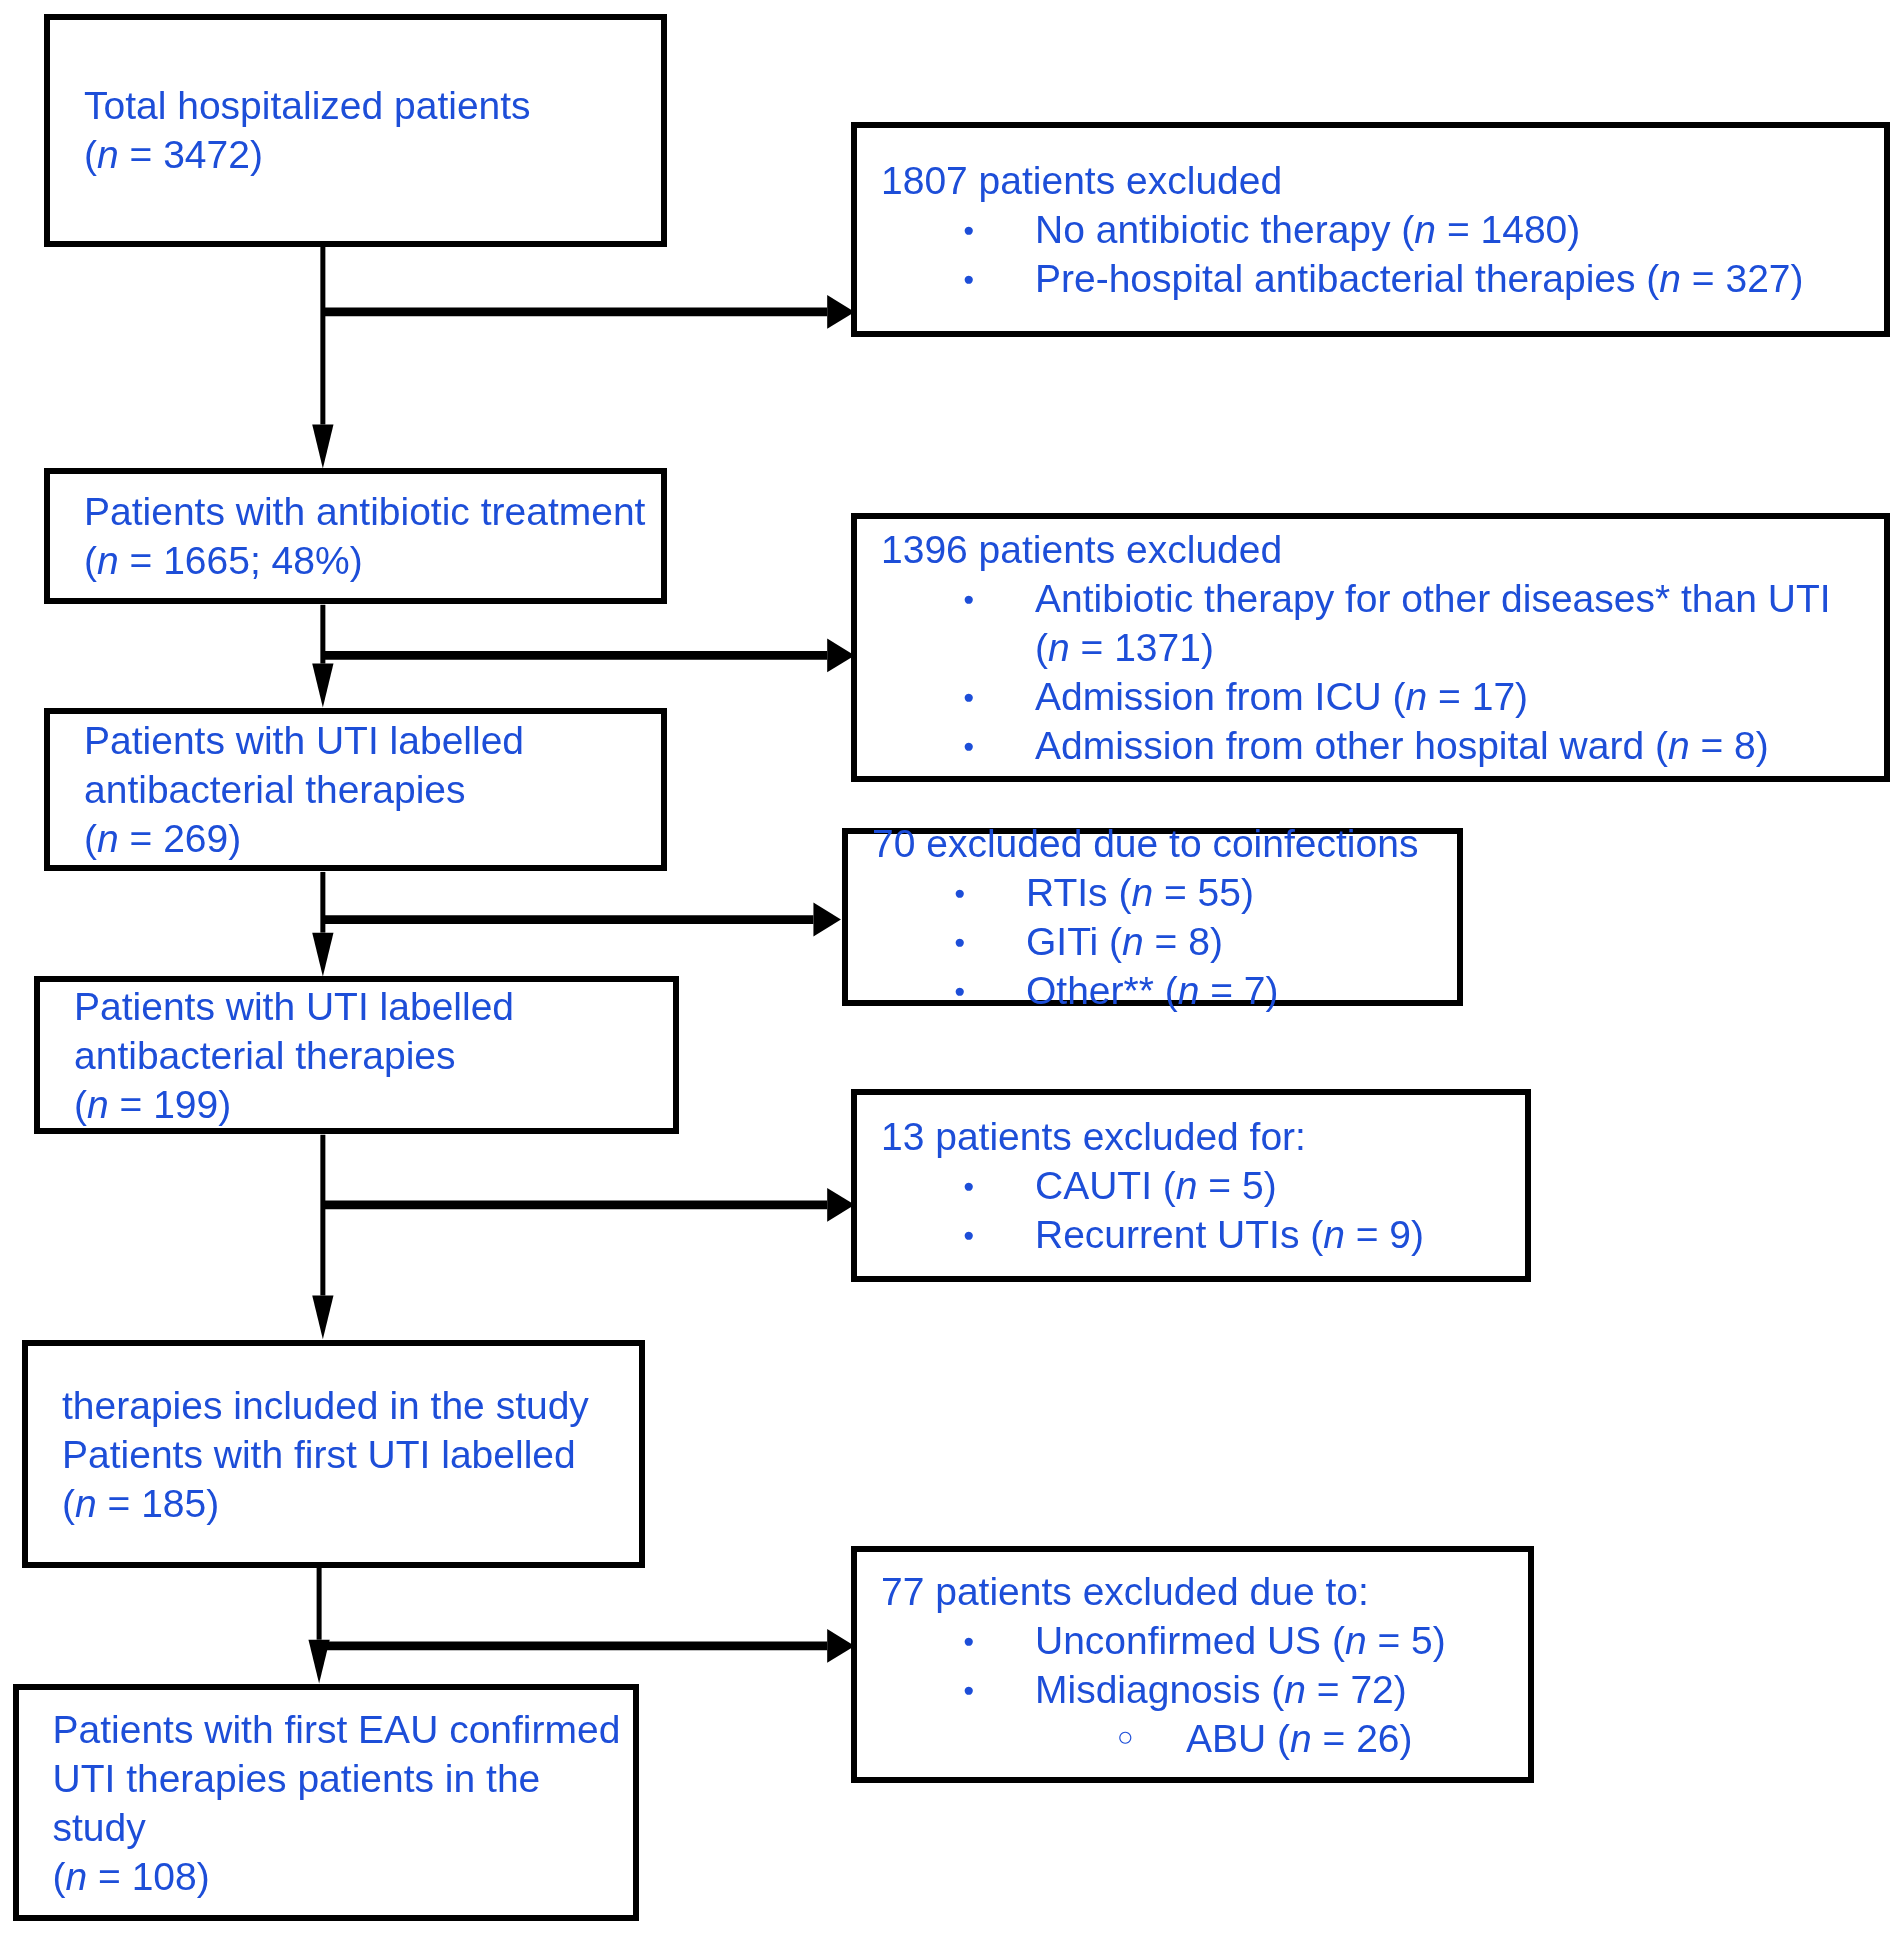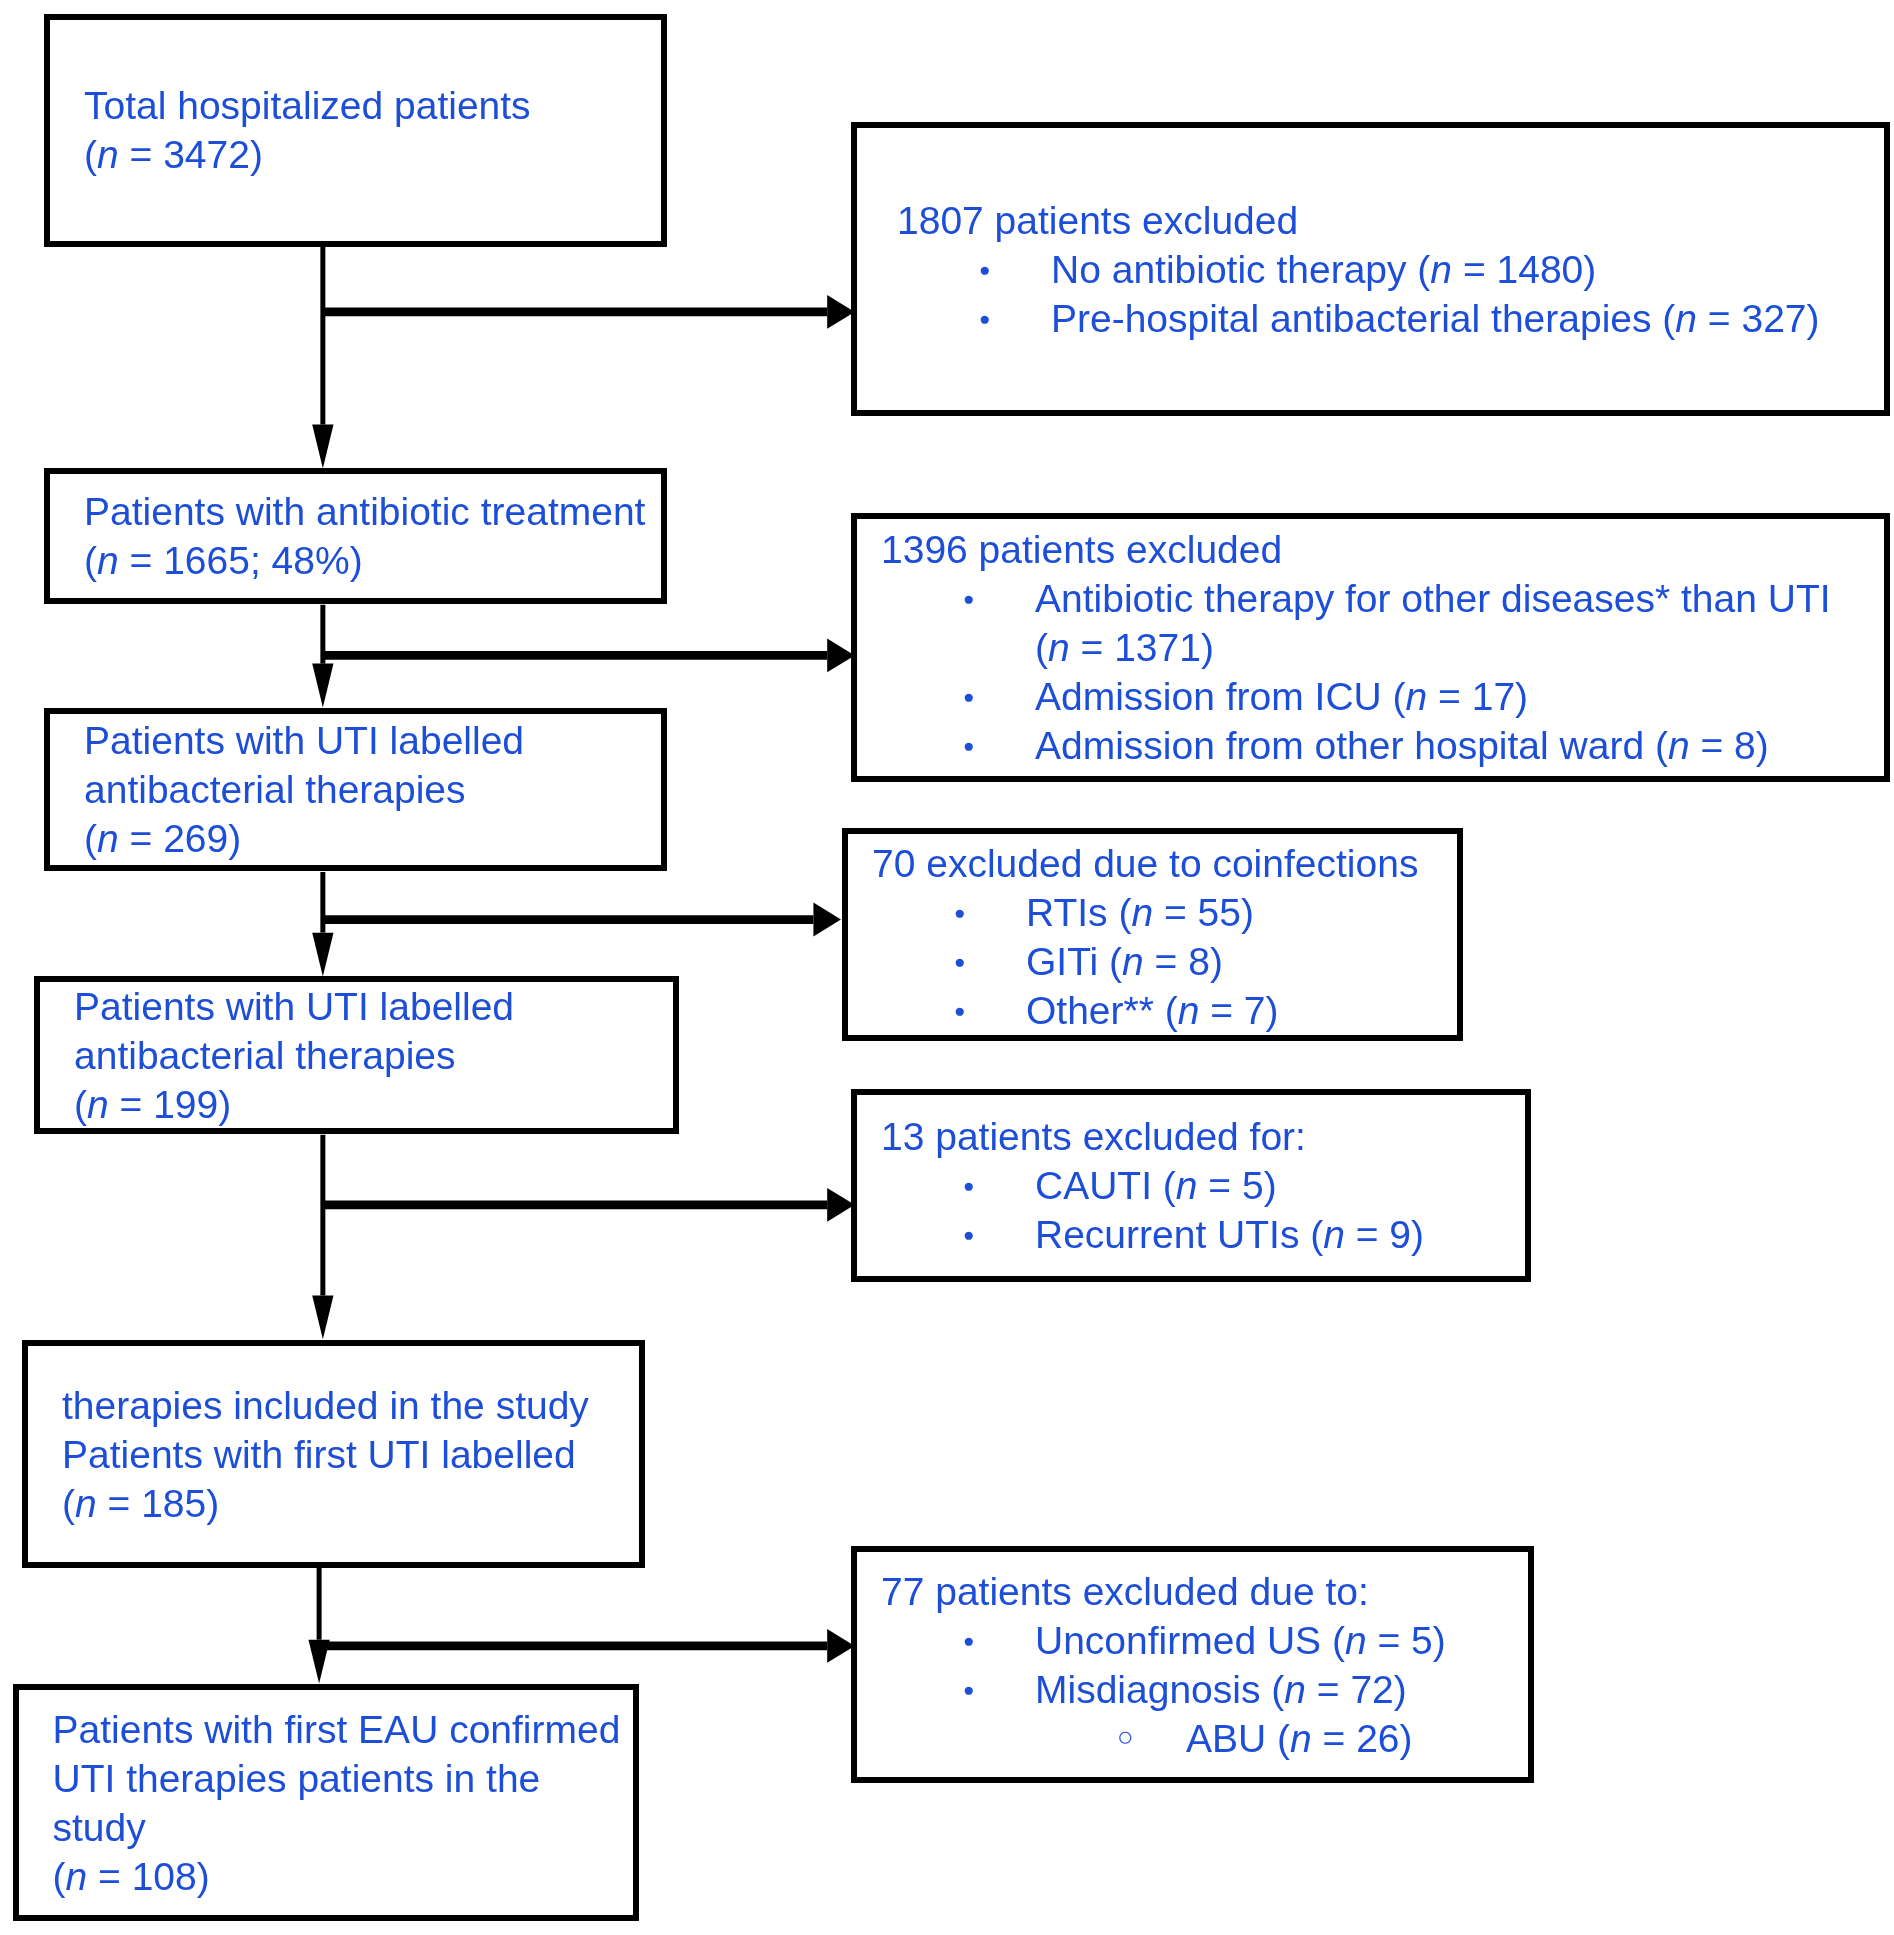--- a/index.html
+++ b/index.html
@@ -156,39 +156,39 @@
     <div class="fline">(<i>n</i> = 185)</div>
   </div>
 
   <div class="fbox" style="left:12.5px; top:1684px; width:626px; height:237px;">
     <div class="fline">Patients with first EAU confirmed</div>
     <div class="fline">UTI therapies patients in the</div>
     <div class="fline">study</div>
     <div class="fline">(<i>n</i> = 108)</div>
   </div>
 
-  <div class="ebox" style="left:851px; top:122px; width:1039px; height:294px;padding-left:16px;">
+  <div class="ebox" style="left:851px; top:122px; width:1039px; height:215px;">
     <div class="etitle">1807 patients excluded</div>
     <ul>
       <li>No antibiotic therapy (<i>n</i> = 1480)</li>
       <li>Pre-hospital antibacterial therapies (<i>n</i> = 327)</li>
     </ul>
   </div>
 
   <div class="ebox" style="left:851px; top:513px; width:1039px; height:269px;">
     <div class="etitle">1396 patients excluded</div>
     <ul>
       <li>Antibiotic therapy for other diseases* than UTI
 (<i>n</i> = 1371)</li>
       <li>Admission from ICU (<i>n</i> = 17)</li>
       <li>Admission from other hospital ward (<i>n</i> = 8)</li>
     </ul>
   </div>
 
-  <div class="ebox" style="left:842px; top:828px; width:621px; height:213px;justify-content:flex-end;">
+  <div class="ebox" style="left:842px; top:828px; width:621px; height:178px;">
     <div class="etitle">70 excluded due to coinfections</div>
     <ul>
       <li>RTIs (<i>n</i> = 55)</li>
       <li>GITi (<i>n</i> = 8)</li>
       <li>Other** (<i>n</i> = 7)</li>
     </ul>
   </div>
 
   <div class="ebox" style="left:851px; top:1089px; width:680px; height:193px;">
     <div class="etitle">13 patients excluded for:</div>

